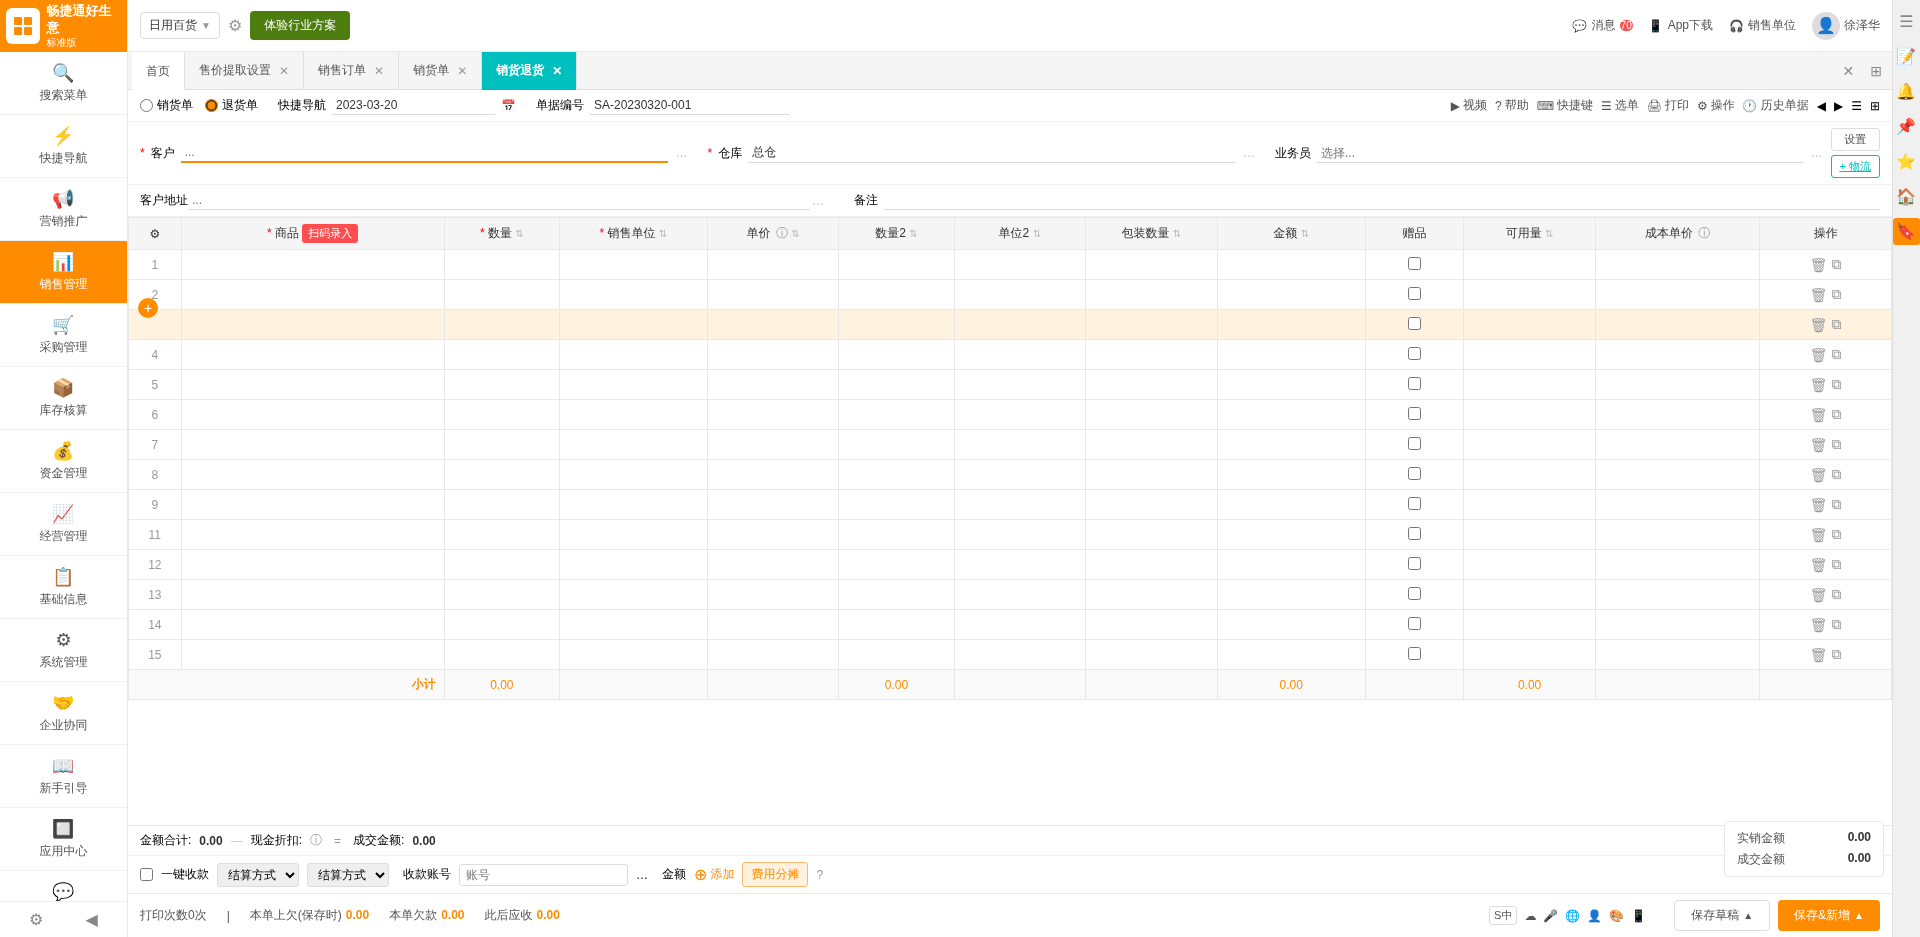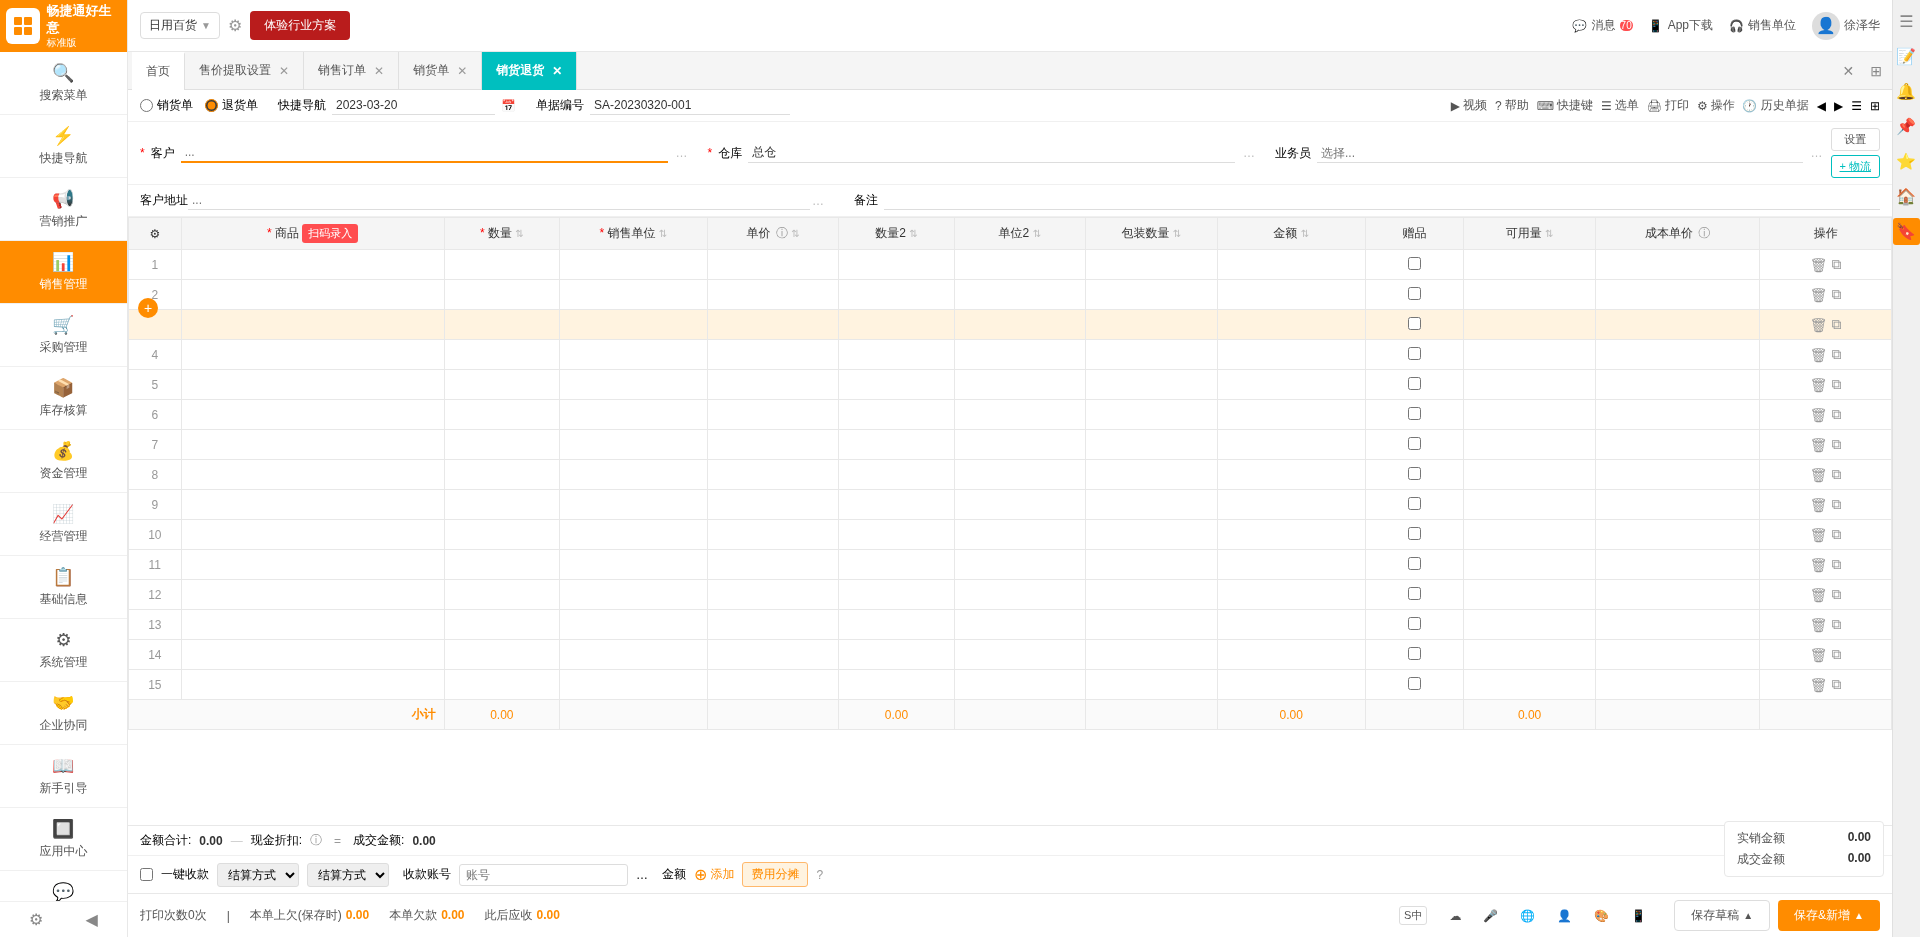--- a/index.html
+++ b/index.html
@@ -25,21 +25,21 @@
 
     
     .main { flex: 1; display: flex; flex-direction: column; overflow: hidden; }
 
     
     .topbar { height: 52px; background: #fff; display: flex; align-items: center; justify-content: space-between; padding: 0 12px; border-bottom: 1px solid #e8e8e8; }
     .topbar-left { display: flex; align-items: center; gap: 8px; }
     .topbar-select { display: flex; align-items: center; gap: 4px; border: 1px solid #ddd; border-radius: 4px; padding: 4px 8px; cursor: pointer; color: #333; }
     .topbar-select .arrow { color: #999; font-size: 10px; }
     .topbar-gear { color: #999; cursor: pointer; font-size: 16px; }
-    .topbar-btn { background: #b91c1c; color: #fff; border: none; border-radius: 4px; padding: 6px 14px; cursor: pointer; font-size: 12px; }
+    .topbar-btn { background: #4d7c0f; color: #fff; border: none; border-radius: 4px; padding: 6px 14px; cursor: pointer; font-size: 12px; }
     .topbar-right { display: flex; align-items: center; gap: 16px; color: #555; }
     .topbar-right-item { display: flex; align-items: center; gap: 4px; cursor: pointer; }
     .notification-badge { background: #ff4d4f; color: #fff; border-radius: 10px; padding: 0 1px; font-size: 10px; }
     .avatar { width: 28px; height: 28px; border-radius: 50%; background: #ddd; display: flex; align-items: center; justify-content: center; overflow: hidden; }
 
     
     .tabbar { display: flex; align-items: center; background: #f5f5f5; border-bottom: 1px solid #e0e0e0; height: 38px; padding: 0 4px; }
     .tab { display: flex; align-items: center; gap: 4px; padding: 0 14px; height: 38px; cursor: pointer; color: #555; border-right: 1px solid #e0e0e0; white-space: nowrap; }
     .tab:first-child { background: #fff; border-top: 2px solid transparent; }
     .tab.active { background: #fff; color: #333; font-weight: bold; }
@@ -78,21 +78,21 @@
     .amount-summary { display: flex; align-items: center; gap: 8px; flex: 1; }
     .dash-sep { color: #ccc; }
 
     
     .payment-row { border-top: 1px solid #f0f0f0; padding: 6px 12px; display: flex; align-items: center; gap: 8px; background: #fff; }
     .payment-select { border: 1px solid #ddd; border-radius: 3px; padding: 3px 6px; }
     .fee-split-btn { background: #fff3e0; border: 1px solid #ffb86c; border-radius: 3px; padding: 3px 8px; cursor: pointer; color: #ff8c00; }
 
     
     .status-bar { border-top: 1px solid #e8e8e8; padding: 6px 12px; display: flex; align-items: center; gap: 20px; background: #fff; color: #555; font-size: 11px; }
-    .status-bar .toolbar-icons { display: flex; gap: 22px; align-items: center; margin-left: auto; }
+    .status-bar .toolbar-icons { display: flex; gap: 7px; align-items: center; margin-left: auto; }
 
     
     .final-actions { display: flex; gap: 8px; }
     .btn-save-draft { background: #fff; border: 1px solid #ddd; border-radius: 4px; padding: 6px 16px; cursor: pointer; color: #555; display: flex; align-items: center; gap: 4px; }
     .btn-save-new { background: #ff8c00; border: none; border-radius: 4px; padding: 6px 16px; cursor: pointer; color: #fff; display: flex; align-items: center; gap: 4px; }
 
     
     .right-sidebar { width: 28px; background: #f0f0f0; display: flex; flex-direction: column; align-items: center; padding: 8px 0; gap: 8px; border-left: 1px solid #e0e0e0; }
     .right-sidebar-icon { color: #888; cursor: pointer; font-size: 16px; padding: 4px; }
     .right-sidebar-icon.active { background: #ff8c00; color: #fff; border-radius: 3px; }
@@ -573,42 +573,20 @@
       <td></td>
       <td>
         <div class="row-action">
           <button class="row-action-btn">🗑</button>
           <button class="row-action-btn">⧉</button>
         </div>
       </td>
     </tr>
             <tr>
       <td class="row-num">9</td>
-      <td>
-        
-      </td>
-      <td></td>
-      <td></td>
-      <td></td>
-      <td></td>
-      <td></td>
-      <td></td>
-      <td></td>
-      <td class="cb-cell"><input type="checkbox" style=""></td>
-      <td></td>
-      <td></td>
-      <td>
-        <div class="row-action">
-          <button class="row-action-btn">🗑</button>
-          <button class="row-action-btn">⧉</button>
-        </div>
-      </td>
-    </tr>
-            <tr>
-      <td class="row-num">10</td>
       <td>
         
       </td>
       <td></td>
       <td></td>
       <td></td>
       <td></td>
       <td></td>
       <td></td>
       <td></td>

